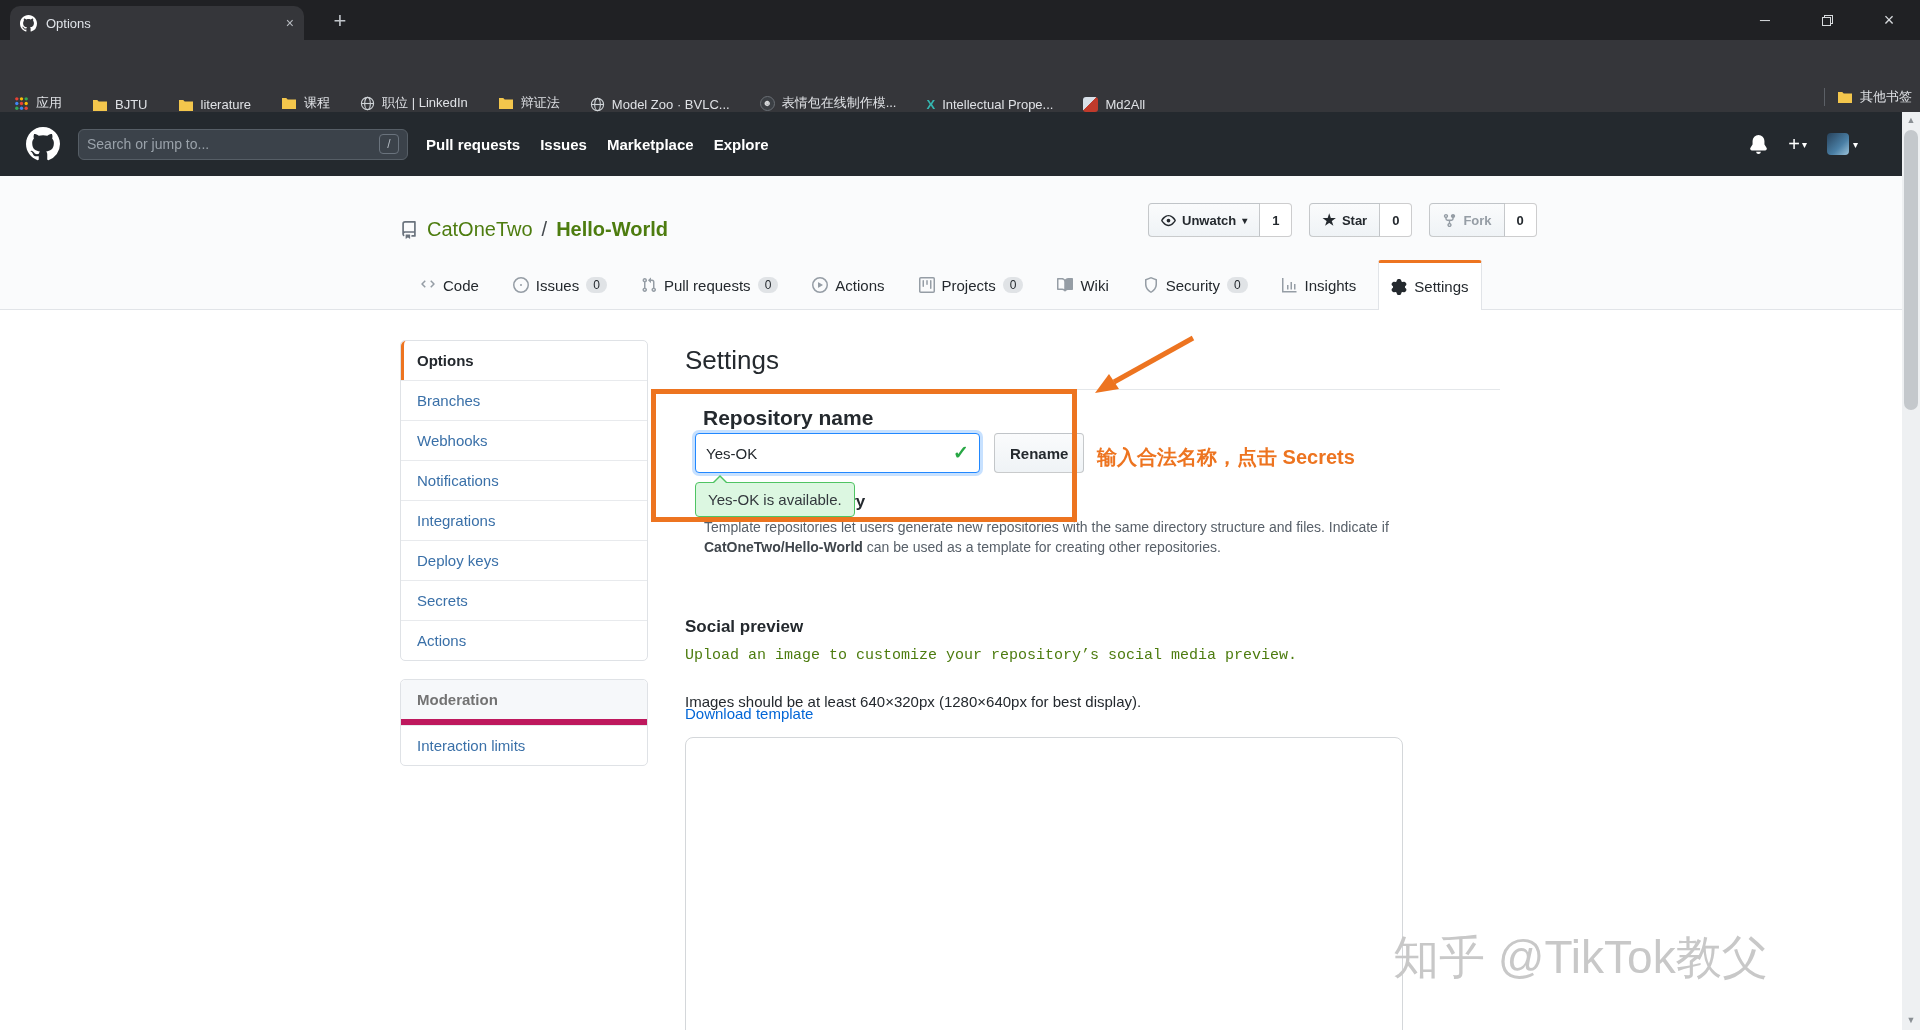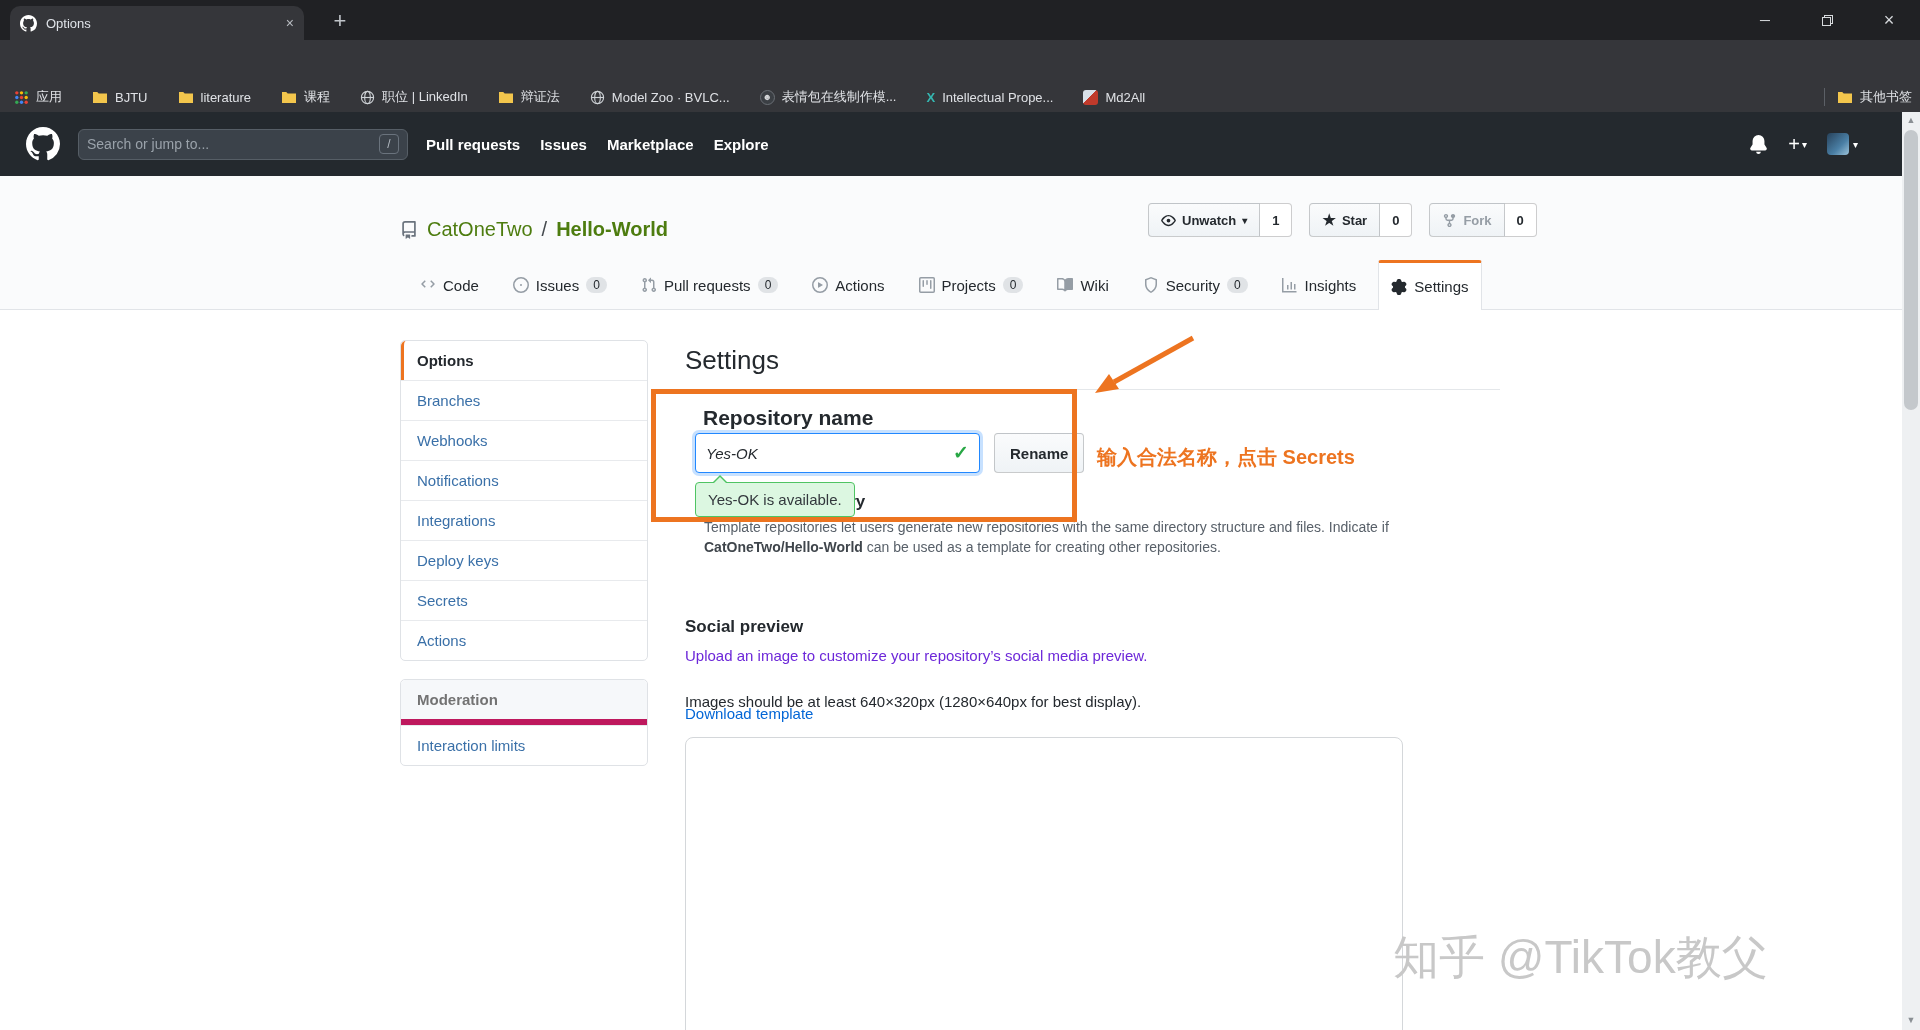--- a/index.html
+++ b/index.html
@@ -26,21 +26,21 @@
   .url .dom { color:#dfe3e8; } .url .path { color:#9096a0; }
   .addr-icons { margin-left:auto; display:flex; align-items:center; gap:20px; }
   .ext { position:absolute; top:48px; width:26px; height:26px; display:flex; align-items:center; justify-content:center;
          border-radius:50%; font-size:12px; font-weight:bold; color:#fff; }
   .tooldiv { position:absolute; top:51px; width:1px; height:20px; background:#5c6066; }
   .bavatar { position:absolute; top:48px; width:26px; height:26px; border-radius:50%;
              background:radial-gradient(circle at 35% 35%, #d29a5b, #7a4a22 75%); }
   .kebab { position:absolute; top:48px; color:#c6cace; font-size:17px; width:20px; text-align:center; }
 
   .bookmarks { position:absolute; left:0; top:82px; width:1920px; height:30px; background:#35363a;
-               display:flex; align-items:center; padding:0 14px; gap:30px; }
+               display:flex; align-items:flex-end; padding:0 14px; gap:30px; }
   .bm { display:flex; align-items:center; gap:7px; font-size:13px; color:#dfe1e5; white-space:nowrap; }
   .bm-right { position:absolute; right:8px; top:0; height:30px; display:flex; align-items:center; gap:12px; }
   .bm-sitedark { width:15px; height:15px; border-radius:50%; background:#3b3f44; border:1px solid #6a6f75;
                  display:flex; align-items:center; justify-content:center; color:#d8dadc; font-size:9px; }
   .bm-md { width:15px; height:15px; border-radius:3px; background:linear-gradient(135deg,#d8e0e8 45%,#c03a2b 45%); }
   .bm-ip { color:#35b6b0; font-weight:bold; font-size:13px; }
 
   
   .ghhead { position:absolute; left:0; top:112px; width:1920px; height:64px; background:#24292e;
             display:flex; align-items:center; padding:0 26px; }
@@ -93,36 +93,36 @@
   .menu2 { margin-top:18px; }
   .mhead { padding:11px 16px; background:#f6f8fa; color:#737373; font-weight:bold; border-bottom:6px solid #be185d;
            border-radius:5px 5px 0 0; }
 
   .main { position:absolute; left:685px; top:345px; width:815px; }
   .h1set { font-size:26px; font-weight:normal; color:#24292e; }
   .mainhr { position:absolute; left:0; top:44px; width:815px; border:none; border-top:1px solid #e4e7ea; }
   .lbl { position:absolute; left:10px; top:61px; font-size:21px; font-weight:bold; color:#24292e;margin-left:8px; }
   .nameinput { position:absolute; left:10px; top:88px; width:285px; height:40px; border:1px solid #2188ff; border-radius:4px;
                box-shadow:0 0 0 3px rgba(33,136,255,.25); font-size:15px; color:#24292e; padding:0 30px 0 10px;
-               font-family:"Liberation Sans",sans-serif; outline:none;font-style:italic; }
+               font-family:"Liberation Sans",sans-serif; outline:none; }
   .okcheck { position:absolute; left:268px; top:96px; color:#28a745; font-size:19px; font-weight:bold; z-index:2; }
   .renamebtn { position:absolute; left:309px; top:88px; height:40px; padding:0 15px; font-size:15px; font-weight:bold;
                color:#24292e; background:linear-gradient(#fafbfc,#eff3f6); border:1px solid rgba(27,31,35,.22);
                border-radius:4px; font-family:"Liberation Sans",sans-serif; }
   .tooltip { position:absolute; left:10px; top:137px; background:#dcf7e1; border:1px solid #4fc463; border-radius:4px;
              padding:8px 12px; font-size:15px; color:#33383d; z-index:20; }
   .tooltip:before { content:""; position:absolute; left:16px; top:-8px; border:8px solid transparent; border-top:none;
                     border-bottom:8px solid #4fc463; }
   .tooltip:after { content:""; position:absolute; left:17px; top:-6px; border:7px solid transparent; border-top:none;
                    border-bottom:7px solid #dcf7e1; }
   .temphead { position:absolute; left:19px; top:147px; font-size:17px; font-weight:bold; color:#24292e; }
   .temppara { position:absolute; left:19px; top:172px; width:800px; font-size:14px; color:#586069; line-height:20px; }
   .temppara b { color:#3f454b; }
   .socialhead { position:absolute; left:0; top:272px; font-size:17px; font-weight:bold; color:#24292e; }
-  .socp1 { position:absolute; left:0; top:302px; font-size:15px; color:#6d28d9; }
+  .socp1 { position:absolute; left:0; top:302px; font-size:15px; color:#4d7c0f;font-family:Liberation Mono, monospace; }
   .socp2 { position:absolute; left:0; top:348px; font-size:15px; color:#24292e; }
   .soclink { position:absolute; left:0; top:360px; font-size:15px; color:#0366d6; text-decoration:none; }
   .prevbox { position:absolute; left:0; top:392px; width:718px; height:400px; border:1px solid #d4d7da; border-radius:8px; }
 
   
   .annrect { position:absolute; left:651px; top:389px; width:426px; height:133px; border:5px solid #ed7420; z-index:15;
              pointer-events:none; }
   .anntext { position:absolute; left:1097px; top:444px; font-size:20px; font-weight:bold; color:#ed7420; z-index:16;
              white-space:nowrap; }
   .annarrow { position:absolute; left:1085px; top:330px; z-index:16; pointer-events:none; }

